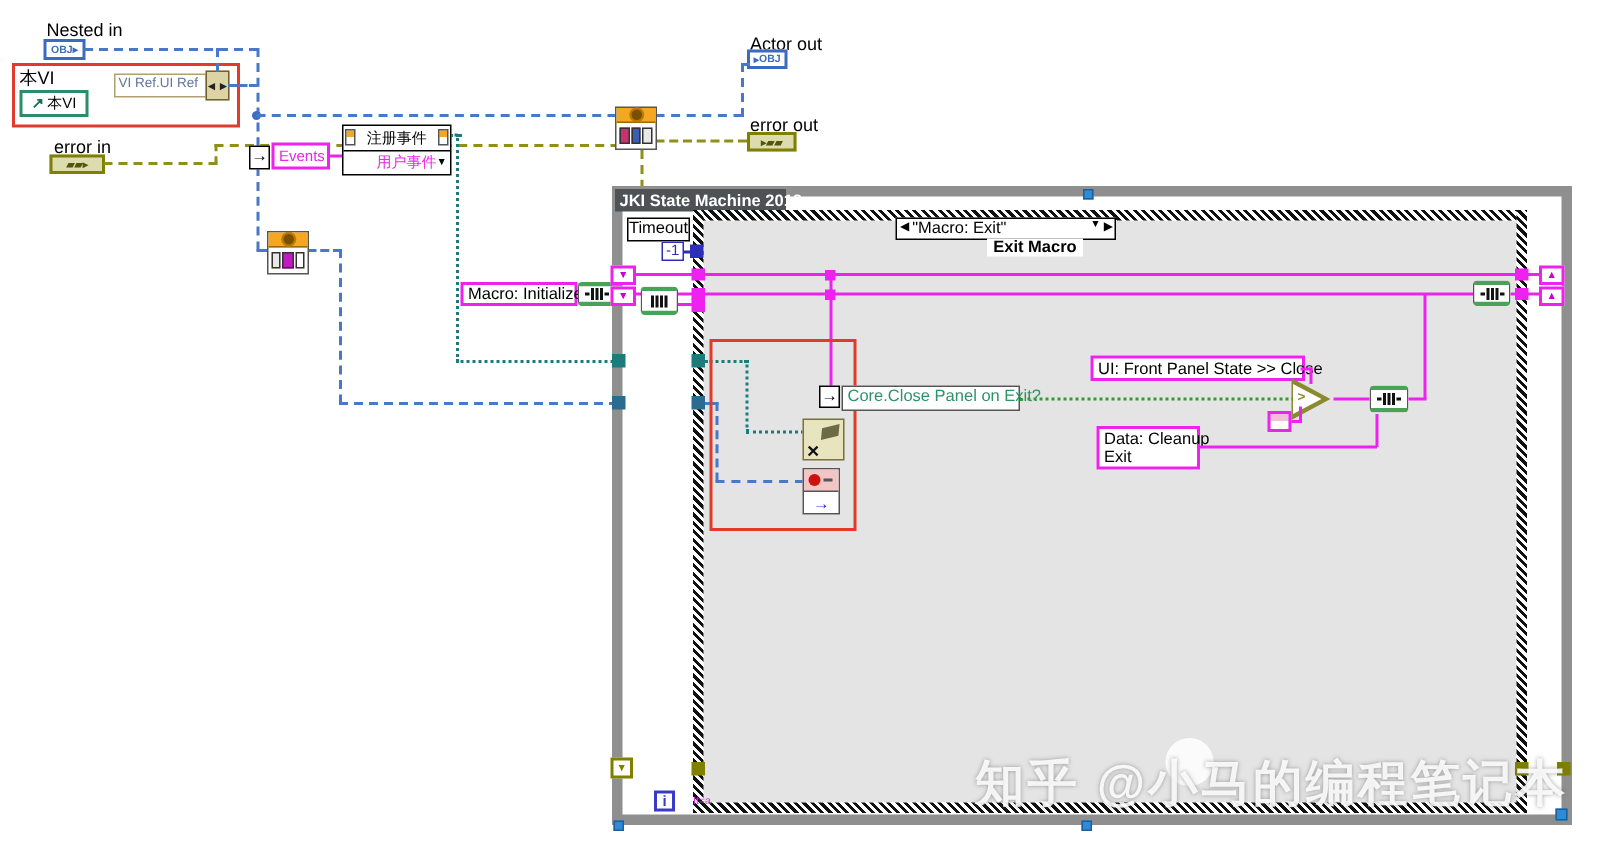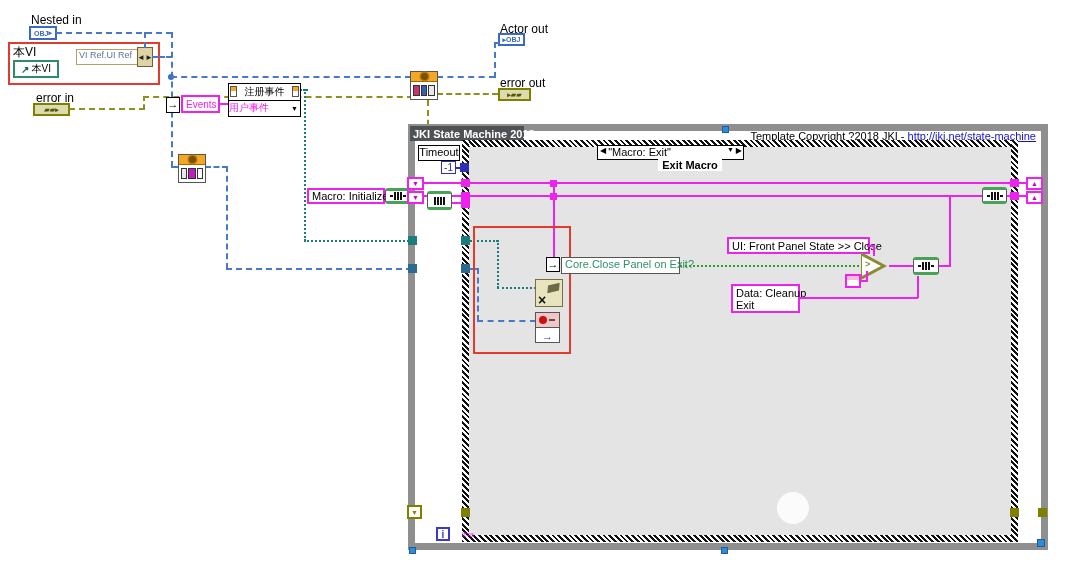--- a/index.html
+++ b/index.html
@@ -111,21 +111,21 @@
   </div>
   <div class="hw mag" style="left:220px;top:103px;width:8px;"></div>
 
   <div class="wbox" style="left:228px;top:83px;width:73px;height:34px;flex-direction:column;align-items:stretch;padding:0;">
     <div style="display:flex;align-items:center;height:16px;border-bottom:1px solid #000;">
       <div class="px" style="margin-left:1px;background:linear-gradient(180deg,#f5a623 45%,#fff 45%);border:1px solid #555;"></div>
       <div style="flex:1;text-align:center;font-size:10px;">注册事件</div>
       <div class="px" style="margin-right:1px;background:linear-gradient(180deg,#f5a623 45%,#fff 45%);border:1px solid #555;"></div>
     </div>
     <div style="display:flex;align-items:center;height:16px;">
-      <div style="flex:1;text-align:left;color:#ee22ee;font-size:10px;">用户事件</div>
+      <div style="flex:1;text-align:right;color:#ee22ee;font-size:10px;">用户事件</div>
       <div style="font-size:7px;margin-right:2px;">▼</div>
     </div>
   </div>
 
   <div class="viicon" style="left:410px;top:71px;">
     <div class="band">
         <div class="gear"></div>
       </div>
     <div class="minirow">
       <div class="px" style="background:#c8326e;border:1px solid #333;width:6px;"></div>
@@ -151,23 +151,20 @@
     <div class="tick"></div>
       <div class="bar"></div>
       <div class="bar"></div>
       <div class="bar"></div>
       <div class="tick"></div>
   </div>
 
   <div class="abs" style="left:408px;top:124px;width:640px;height:426px;border:7px solid #8f8f8f;box-sizing:border-box;background:#fff;"></div>
   <div class="abs" style="left:410px;top:126px;width:114px;height:15px;background:#4e5254;color:#fff;font-weight:bold;font-size:11px;display:flex;align-items:center;padding-left:3px;box-sizing:border-box;white-space:nowrap;">
     <span>JKI State Machine 2018</span>
-  </div>
-  <div class="abs" style="left:600px;top:130px;width:436px;text-align:right;font-size:11px;white-space:nowrap;">
-    <span>Template Copyright ?2018 JKI - </span><a class="link">http://jki.net/state-machine</a>
   </div>
 
   <div class="abs" style="left:469px;top:147px;width:542px;height:388px;background:#e4e4e4;"></div>
   <div class="hatch" style="left:462px;top:140px;width:556px;height:7px;"></div>
   <div class="hatch" style="left:462px;top:535px;width:556px;height:7px;"></div>
   <div class="hatch" style="left:462px;top:140px;width:7px;height:402px;"></div>
   <div class="hatch" style="left:1011px;top:140px;width:7px;height:402px;"></div>
 
   <div class="wbox" style="left:597px;top:145px;width:147px;height:15px;background:#fff;">
     <span style="font-size:8px;margin:0 2px;">◀</span>
@@ -297,14 +294,15 @@
     <span>i</span>
   </div>
   <div class="abs" style="left:462px;top:531px;font-size:7px;color:#ee22ee;">It=a</div>
 
   <div class="handle" style="left:722px;top:126px;"></div>
   <div class="handle" style="left:409px;top:547px;"></div>
   <div class="handle" style="left:721px;top:547px;"></div>
   <div class="handle" style="left:1037px;top:539px;width:8px;height:8px;"></div>
 
   <div class="abs" style="left:777px;top:492px;width:32px;height:32px;border-radius:50%;background:rgba(255,255,255,0.85);z-index:50;"></div>
+  <div class="abs" style="left:650px;top:500px;z-index:51;font-size:33px;font-weight:bold;letter-spacing:2px;color:rgba(255,255,255,0.88);text-shadow:0 0 3px rgba(90,90,90,0.55);white-space:nowrap;">知乎 @小马的编程笔记本</div>
 
 </div>
 
 </body></html>

